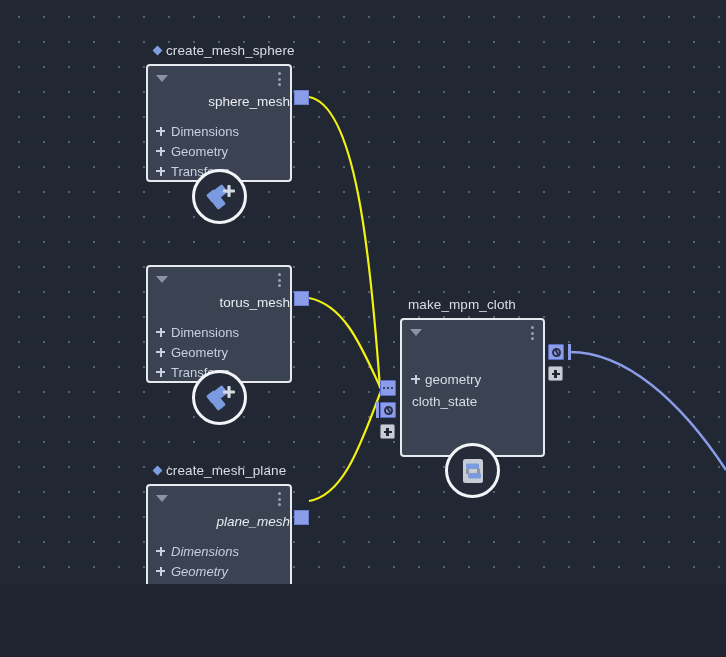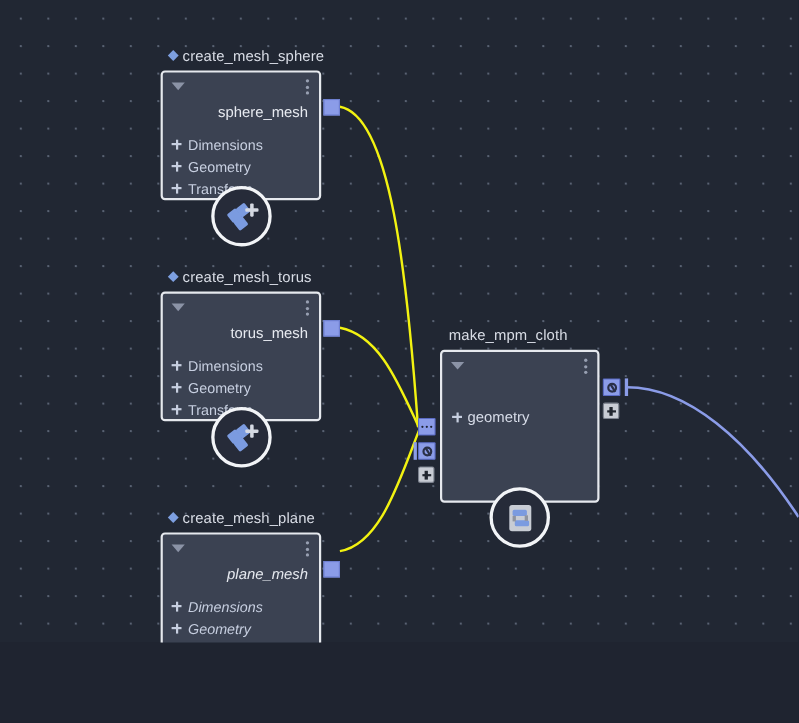--- a/index.html
+++ b/index.html
@@ -100,21 +100,20 @@
   .kebab i {
     display: block;
     width: 3px; height: 3px;
     border-radius: 50%;
     background: #98a0b2;
   }
 
   .out-row {
     position: relative;
     height: 22px;
-    padding-right: 10px;
     display: flex;
     align-items: center;
     justify-content: flex-end;
   }
   .out-row span {
     color: #e7eaf0;
     font-size: 13.5px;
   }
 
   .param-rows {
@@ -293,24 +292,20 @@
         </g>
         <g fill="#d5d9e2">
           <rect x="20" y="9.4" width="12" height="3.2" rx="1"></rect>
           <rect x="24.4" y="5" width="3.2" height="12" rx="1"></rect>
         </g>
       </svg>
     </div>
   </div>
 
   <div class="node" style="left:146px; top:265px;">
-    <div class="node-title">
-      <span class="title-diamond"></span>
-      <span class="nowrap">create_mesh_torus</span>
-    </div>
 
     <div class="node-box" style="width:146px; height:118px;text-align:right;">
       <div class="node-header">
         <div class="collapse-caret"></div>
         <div class="kebab">
             <i></i>
             <i></i>
             <i></i>
           </div>
       </div>
@@ -413,20 +408,23 @@
         <div class="kebab">
             <i></i>
             <i></i>
             <i></i>
           </div>
       </div>
       <div class="in-rows" style="padding-top:24px;">
         <div class="in-row">
           <span class="plus-glyph"></span>
           <span>geometry</span>
+        </div>
+        <div class="in-row" style="padding-left:1px;">
+          <span>cloth_state</span>
         </div>
       </div>
     </div>
 
     <div class="port-chip dots" style="left:-20px; top:62px;">
       <i></i>
         <i></i>
         <i></i>
     </div>
     <div class="port-chip" style="left:-20px; top:84px;">

